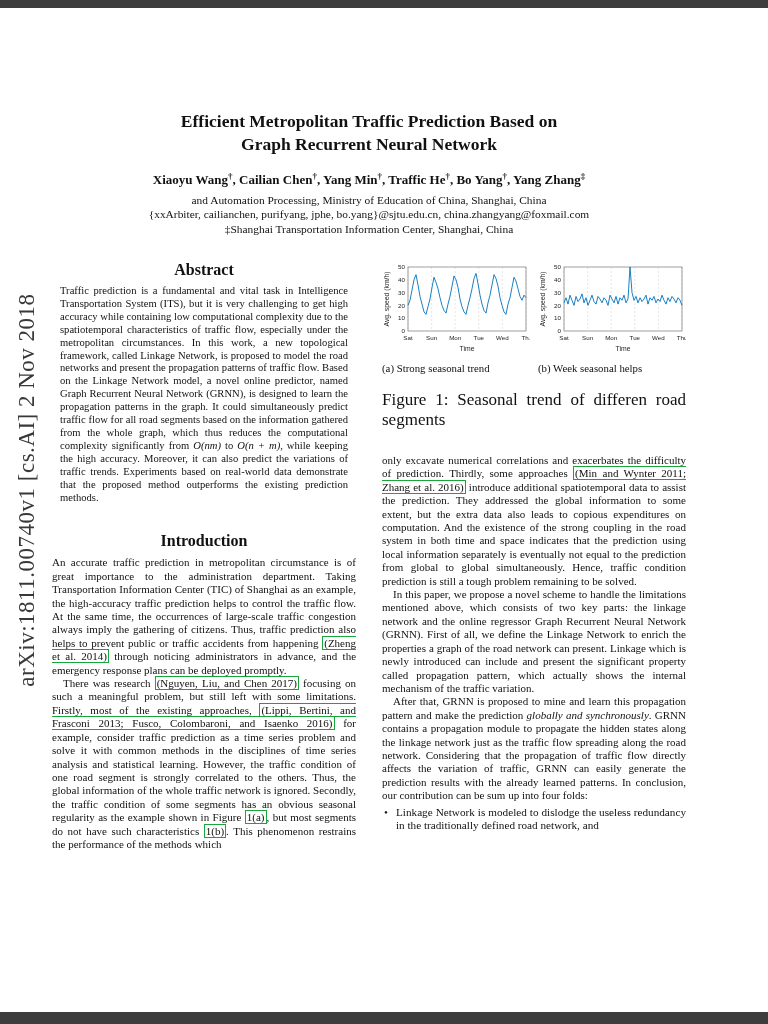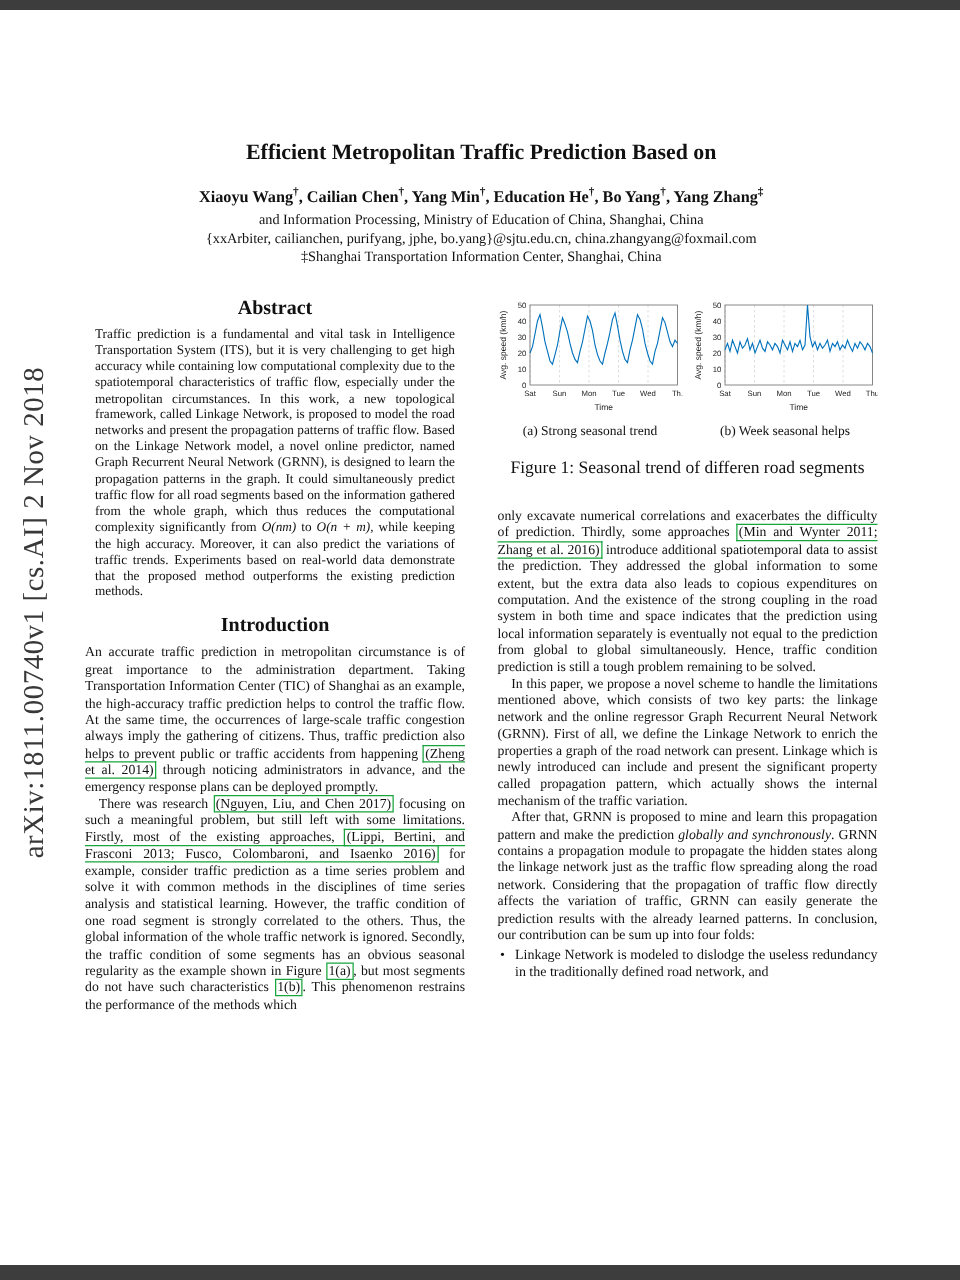--- a/index.html
+++ b/index.html
@@ -13,73 +13,74 @@
   .edge-bar.top { top:0; height:8px; }
   .edge-bar.bottom { bottom:0; height:12px; }
 
   .arxiv-vertical {
     position:absolute; left:14px; top:708px; width:436px;
     transform:rotate(-90deg); transform-origin:0 0;
     font-size:23px; letter-spacing:0.5px; color:#383838;
     text-align:center; white-space:nowrap;
   }
 
-  .content { position:absolute; left:68px; top:8px; width:634px; }
+  .content { position:absolute; left:52px; top:8px; width:634px; }
 
   .title { margin-top:102px; text-align:center; font-size:17.5px; font-weight:bold; line-height:1.32; }
   .authors { margin-top:15px; text-align:center; font-size:13px; font-weight:bold; }
   .authors sup { font-size:9px; }
   .affils { margin-top:4px; text-align:center; font-size:11.4px; line-height:1.3; }
 
   .columns { display:flex; gap:26px; margin-top:24px; }
   .col { width:304px; flex:0 0 304px; text-align:justify; }
 
   .section-heading { text-align:center; font-size:16px; font-weight:bold; margin:0 0 6px 0; }
-  .section-heading.intro { margin-top:11px; }
+  .section-heading.intro { margin-top:28px; }
 
   .abstract { font-size:10.6px; line-height:12.9px; padding:0 8px; }
   .body-par { font-size:11px; line-height:13.4px; }
   .body-par.indent { text-indent:11px; }
 
   .cite {
     border:1px solid var(--cite-color,#17a53c);
     padding:0 1px; cursor:pointer;
   }
   .em { font-style:italic; }
 
   .figure { margin-bottom:16px; }
   .subfigs { display:flex; gap:8px; }
   .subfig { width:148px; }
   .chart { width:148px; height:100px; }
-  .subcap { text-align:center; font-size:10.8px; margin-top:1px; }
-  .figcap { text-align:center; font-size:14px; margin:16px 0 24px 0; }
+  .subcap { font-size:10.8px; margin-top:1px; }
+  .figcap { font-size:17px; margin:16px 0 24px 0; }
 
   .bullet { display:flex; font-size:11.2px; line-height:13.4px; margin-top:3px; }
   .bullet .bdot { flex:0 0 14px; padding-left:2px; }
   .bullet .btext { flex:1; text-align:justify; }
 </style>
 </head>
 <body>
 
 <div class="page">
   <div class="edge-bar top"></div>
   <div class="edge-bar bottom"></div>
 
   <div class="arxiv-vertical">arXiv:1811.00740v1  [cs.AI]  2 Nov 2018</div>
 
   <div class="content">
 
     <div class="title">
       <div>Efficient Metropolitan Traffic Prediction Based on</div>
+      <div>Graph Recurrent Neural Network</div>
     </div>
 
-    <div class="authors"><span>Xiaoyu Wang</span><sup>†</sup>, <span>Cailian Chen</span><sup>†</sup>, <span>Yang Min</span><sup>†</sup>, <span>Education He</span><sup>†</sup>, <span>Bo Yang</span><sup>†</sup>, <span>Yang Zhang</span><sup>‡</sup></div>
+    <div class="authors"><span>Xiaoyu Wang</span><sup>†</sup>, <span>Cailian Chen</span><sup>†</sup>, <span>Yang Min</span><sup>†</sup>, <span>Traffic He</span><sup>†</sup>, <span>Bo Yang</span><sup>†</sup>, <span>Yang Zhang</span><sup>‡</sup></div>
 
     <div class="affils">
-      <div>and Information Processing, Ministry of Education of China, Shanghai, China</div>
+      <div>and Automation Processing, Ministry of Education of China, Shanghai, China</div>
       <div>{xxArbiter, cailianchen, purifyang, jphe, bo.yang}@sjtu.edu.cn, china.zhangyang@foxmail.com</div>
       <div>‡Shanghai Transportation Information Center, Shanghai, China</div>
     </div>
 
     <div class="columns">
 
       <div class="col">
         <div class="section-heading">Abstract</div>
         <p class="abstract"><span>Traffic prediction is a fundamental and vital task in Intelligence Transportation System (ITS), but it is very challenging to get high accuracy while containing low computational complexity due to the spatiotemporal characteristics of traffic flow, especially under the metropolitan circumstances. In this work, a new topological framework, called Linkage Network, is proposed to model the road networks and present the propagation patterns of traffic flow. Based on the Linkage Network model, a novel online predictor, named Graph Recurrent Neural Network (GRNN), is designed to learn the propagation patterns in the graph. It could simultaneously predict traffic flow for all road segments based on the information gathered from the whole graph, which thus reduces the computational complexity significantly from </span><span class="em">O(nm)</span><span> to </span><span class="em">O(n + m)</span><span>, while keeping the high accuracy. Moreover, it can also predict the variations of traffic trends. Experiments based on real-world data demonstrate that the proposed method outperforms the existing prediction methods.</span></p>
 

